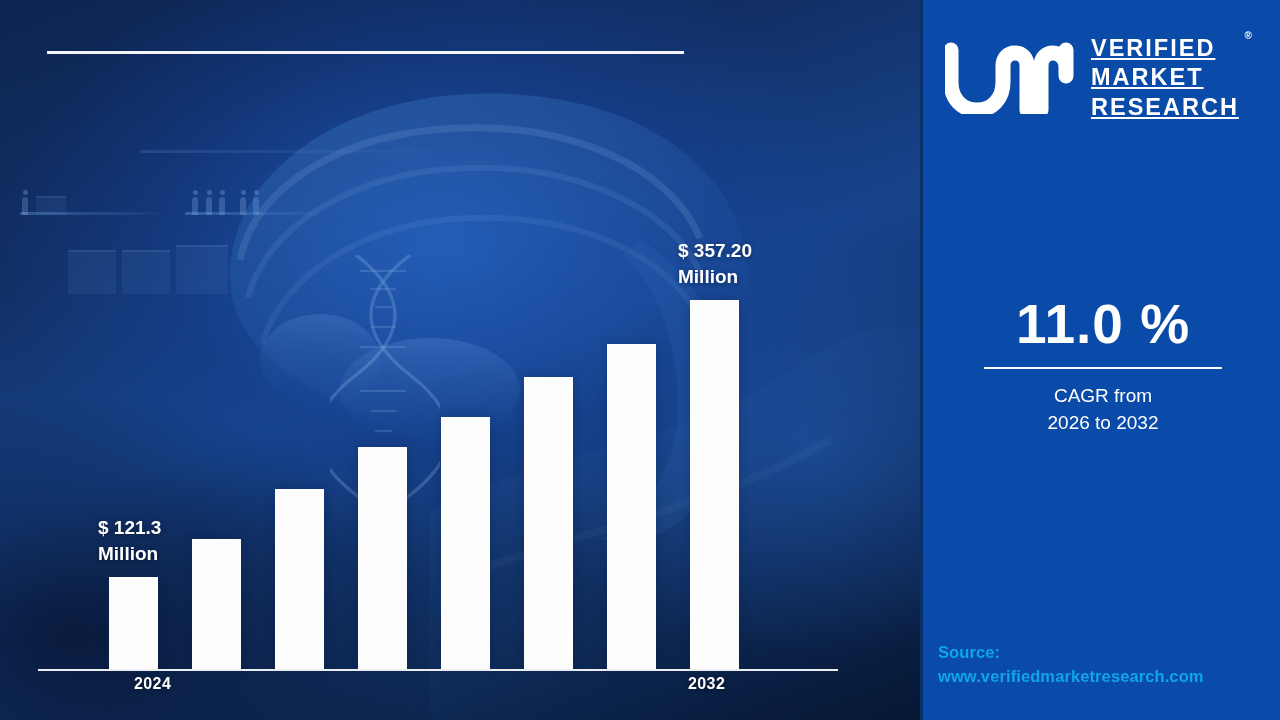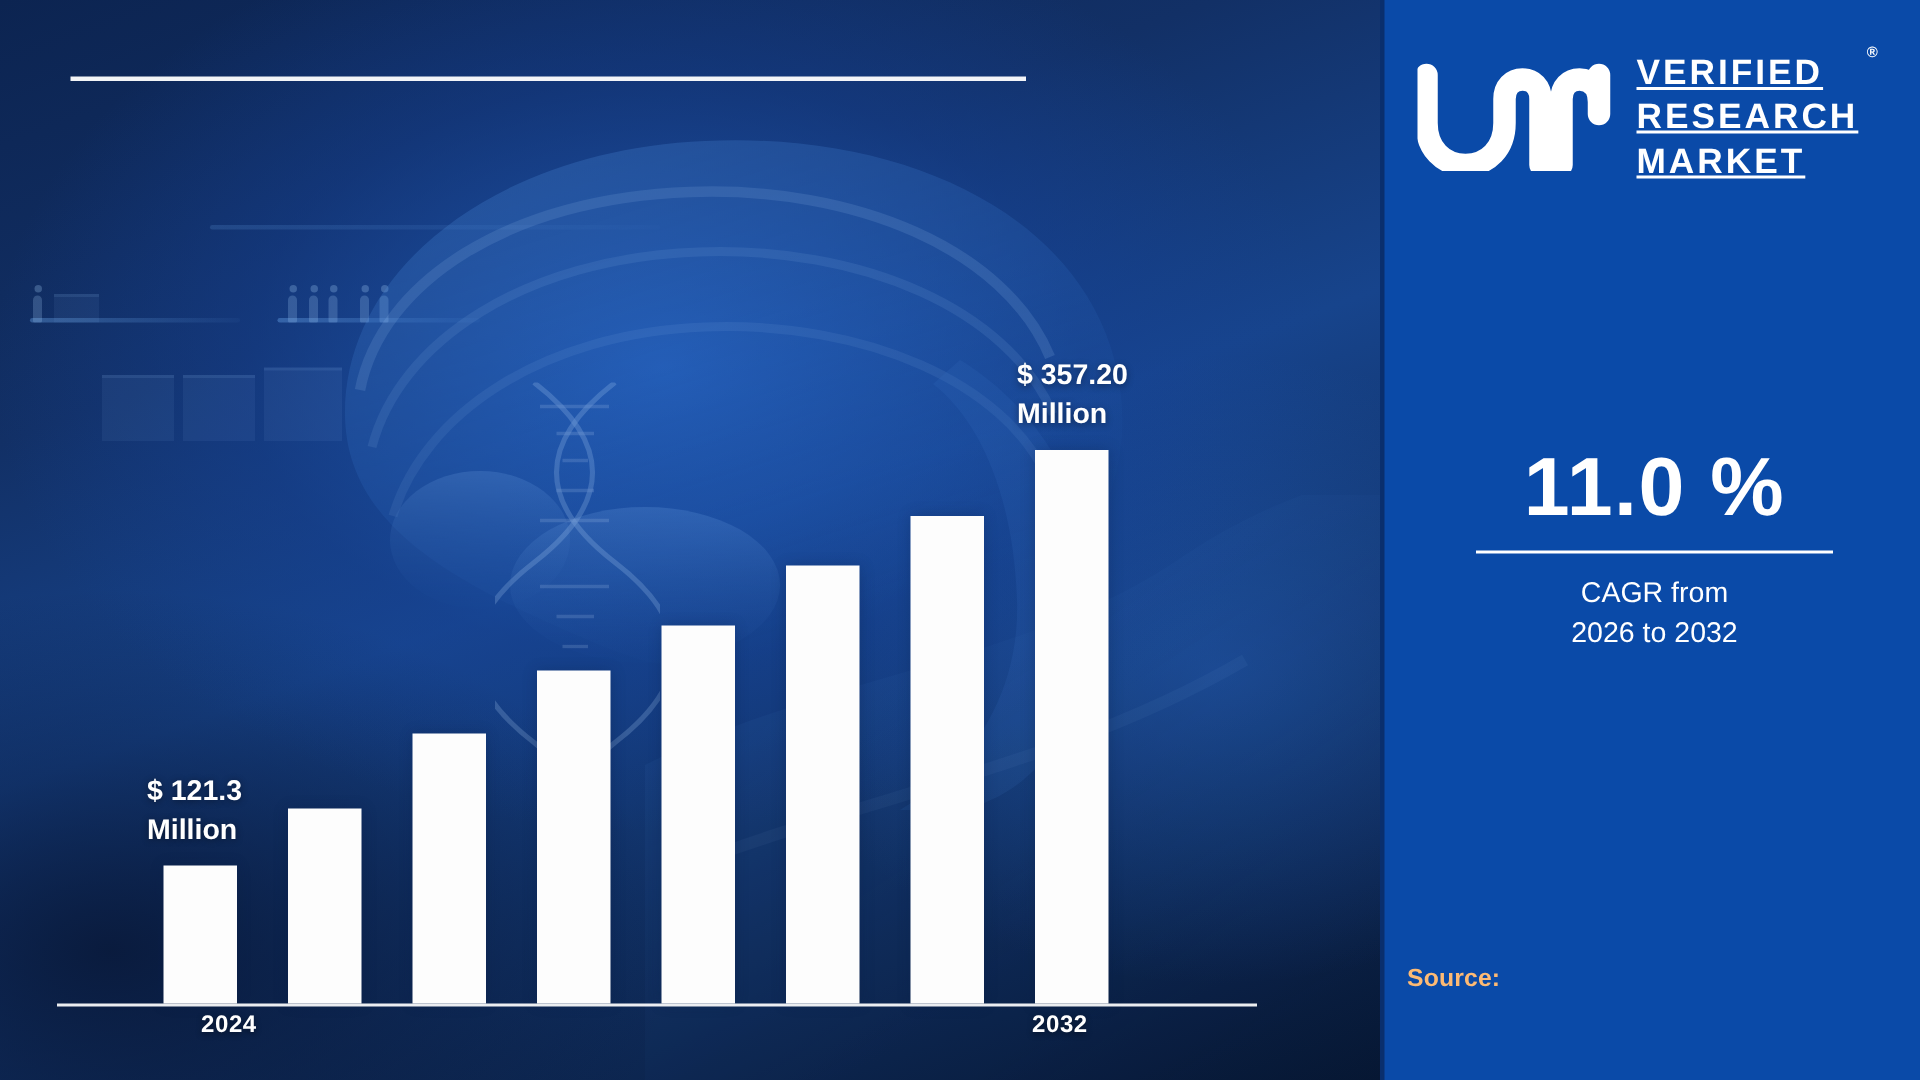--- a/index.html
+++ b/index.html
@@ -185,21 +185,21 @@
     color: #ffffff;
     font-size: 19px;
     font-weight: normal;
     line-height: 1.42;
   }
   #source-block {
     position: absolute;
     left: 938px; top: 640px;
     width: 340px;
     z-index: 8;
-    color: #fdba74;
+    color: #0ea5e9;
     font-size: 16.5px;
     font-weight: bold;
     line-height: 1.48;
     letter-spacing: 0.1px;
   }
 </style>
 </head>
 <body>
 
 <div id="page">
@@ -308,33 +308,34 @@
   </div>
 
   <div id="right-panel">
 
     <div id="logo-block">
       <svg id="logo-mark" width="132" height="72" viewBox="0 0 132 72">
         <path d="M6,8 L6,40 C6,57 17,68 32,68 C47,68 58,57 58,40 L58,24 C58,16 63,11 70,11 C77,11 82,16 82,24 L82,68 L96,68 L96,24 C96,16 101,11 108,11 C116,11 121,17 121,26 L121,34 L121,8" fill="none" stroke="#ffffff" stroke-width="15" stroke-linecap="round" stroke-linejoin="round"></path>
       </svg>
       <div id="logo-words">
         <div>VERIFIED</div>
+        <div>MARKET</div>
         <div>RESEARCH</div>
-        <div>MARKET</div>
         <span id="logo-reg">®</span>
       </div>
     </div>
 
     <div id="cagr-block">
       <div id="cagr-value">11.0 %</div>
       <div id="cagr-rule"></div>
       <div id="cagr-caption">
         <div>CAGR from</div>
         <div>2026 to 2032</div>
       </div>
     </div>
   </div>
 
   <div id="source-block">
     <div>Source:</div>
+    <div>www.verifiedmarketresearch.com</div>
   </div>
 
 </div>
 
 </body></html>

